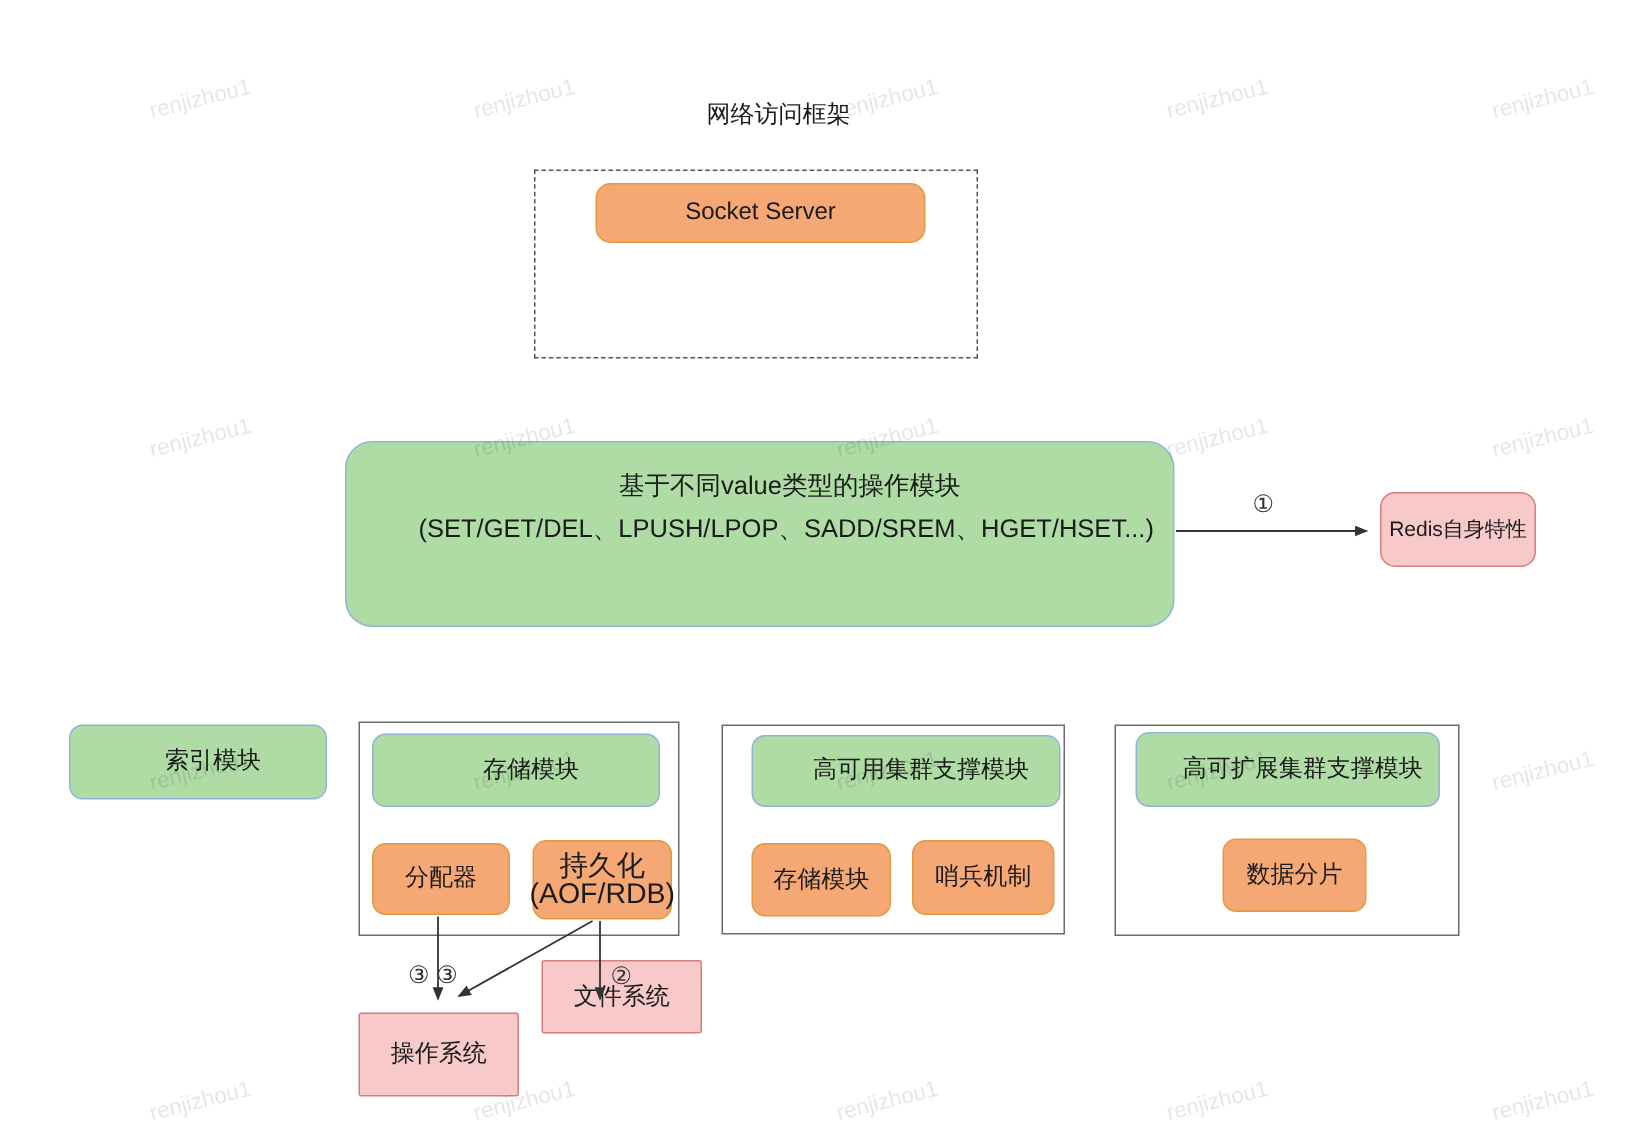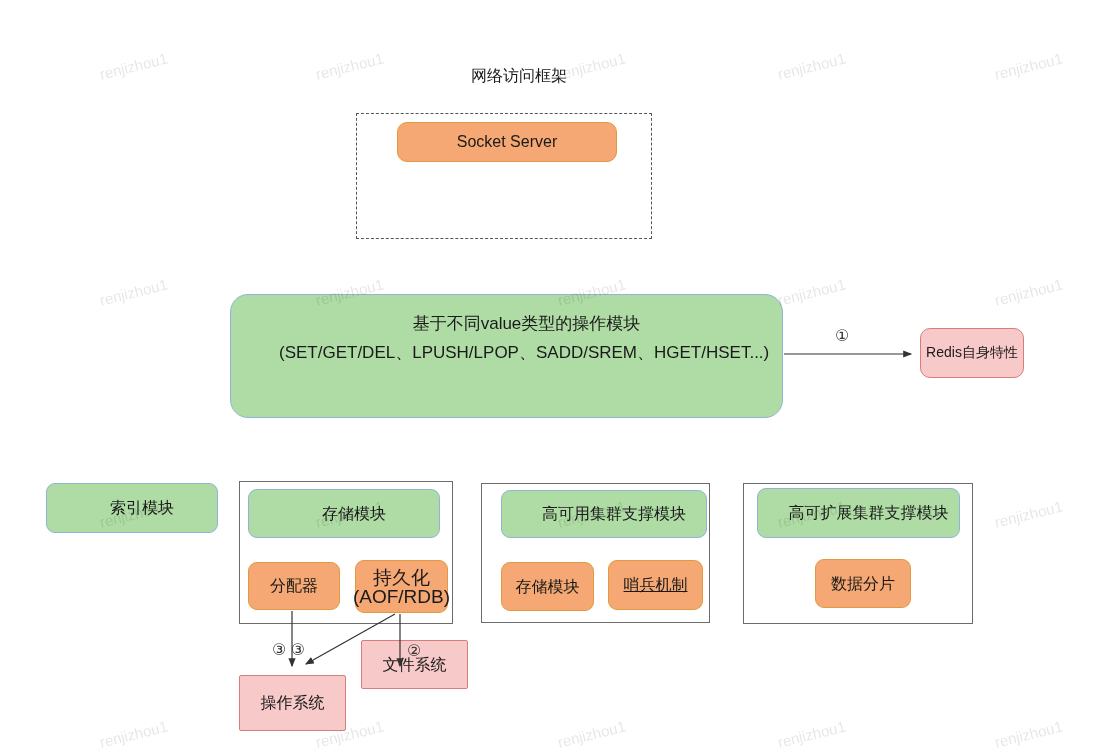--- a/index.html
+++ b/index.html
@@ -82,21 +82,21 @@
   <div class="box green" style="left:248px;top:489px;width:192px;height:49px;">存储模块</div>
   <div class="box orange" style="left:248px;top:562px;width:92px;height:48px;border-radius:9px;">分配器</div>
   <div class="box orange two-line" style="left:355px;top:560px;width:93px;height:53px;border-radius:9px;">
     <span>持久化</span>
     <span>(AOF/RDB)</span>
   </div>
 
   <div class="container-box" style="left:481px;top:483px;width:229px;height:140px;"></div>
   <div class="box green" style="left:501px;top:490px;width:206px;height:48px;">高可用集群支撑模块</div>
   <div class="box orange" style="left:501px;top:562px;width:93px;height:49px;border-radius:9px;">存储模块</div>
-  <div class="box orange" style="left:608px;top:560px;width:95px;height:50px;border-radius:9px;text-decoration:underline;">哨兵机制</div>
+  <div class="box orange" style="left:608px;top:560px;width:95px;height:50px;border-radius:9px;">哨兵机制</div>
 
   <div class="container-box" style="left:743px;top:483px;width:230px;height:141px;"></div>
   <div class="box green" style="left:757px;top:488px;width:203px;height:50px;">高可扩展集群支撑模块</div>
   <div class="box orange" style="left:815px;top:559px;width:96px;height:49px;border-radius:9px;">数据分片</div>
 
   <div class="box pink" style="left:239px;top:675px;width:107px;height:56px;">操作系统</div>
   <div class="box pink" style="left:361px;top:640px;width:107px;height:49px;">文件系统</div>
 
   <svg class="arrows" width="1096" height="751">
     <defs>

